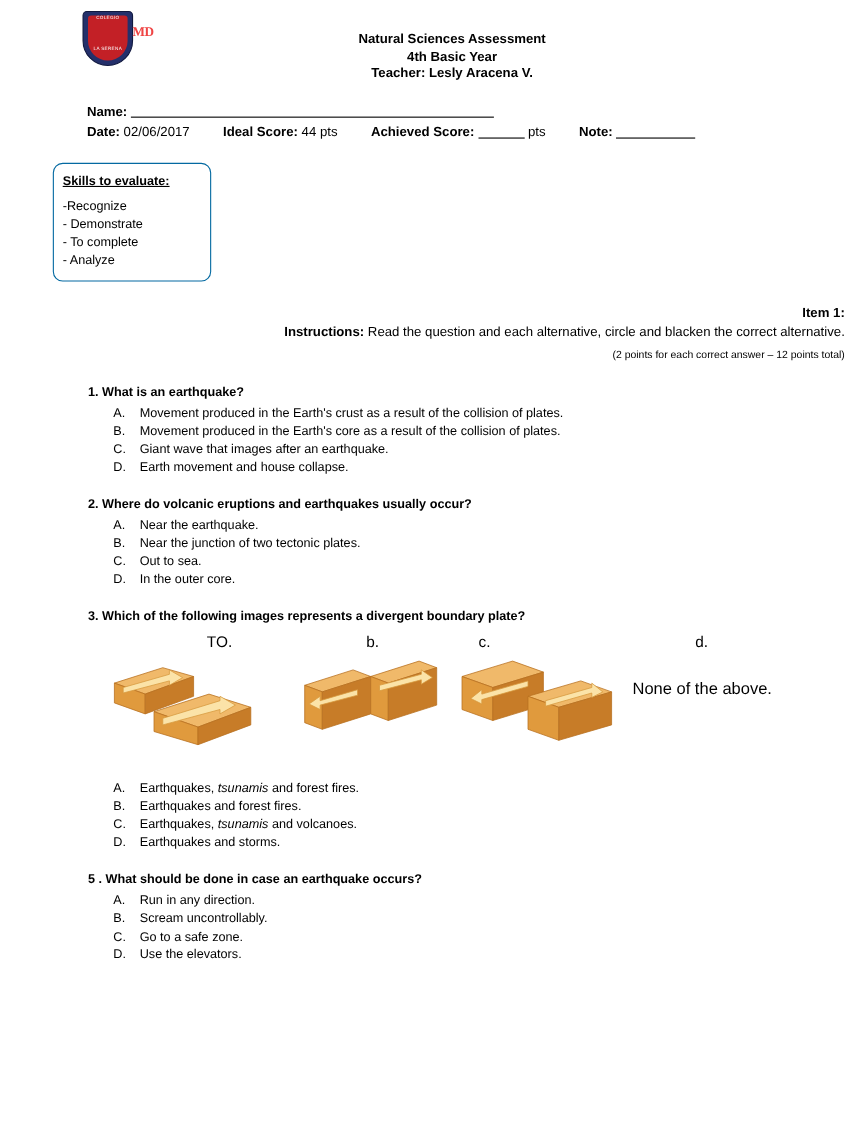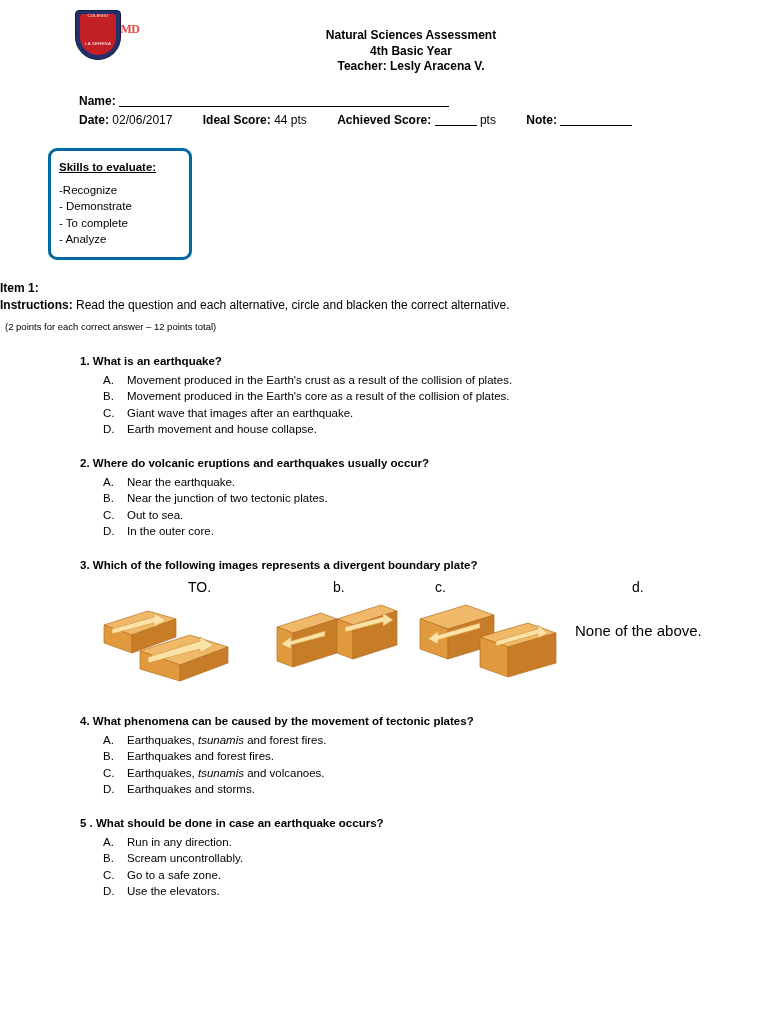--- a/index.html
+++ b/index.html
@@ -124,38 +124,40 @@
     vertical-align: -2px;
   }
 
   
   .skills-box {
     position: relative;
     margin-left: 48px;
     margin-top: 18px;
     width: 144px;
     min-height: 84px;
-    border: 3px solid #0369a1;
+    border: 1px solid #0369a1;
     border-radius: 9px;
     padding: 8px 8px 9px 8px;
     font-size: 11.5px;
     line-height: 16.5px;
   }
   .skills-title {
     font-weight: bold;
     text-decoration: underline;
     margin-bottom: 6px;
     font-size: 11.5px;
   }
 
   
   .item-block {
+    margin-left: 52px;
     margin-top: 20px;
     font-size: 12px;
     line-height: 17px;
+    text-align: right;
   }
   .item-label { font-weight: bold; }
   .instructions .lbl { font-weight: bold; }
   .points-note {
     font-size: 9.5px;
     margin-top: 4px;
     margin-left: 5px;
   }
 
   
@@ -366,24 +368,20 @@
             <polygon points="62,22 20,34 20,30 10,38 20,43 20,39 62,27" fill="#fbe3a8" stroke="#d79a3e" stroke-width="0.7"></polygon>
             <polygon points="78,40 120,28 120,24 130,32 120,37 120,33 78,45" fill="#fbe3a8" stroke="#d79a3e" stroke-width="0.7"></polygon>
           </svg>
         </div>
 
         <div class="none-above">None of the above.</div>
       </div>
     </div>
 
     <div class="q">
-      <div class="q-text">
-        <span>4.</span>
-        <span>What phenomena can be caused by the movement of tectonic plates?</span>
-      </div>
       <div class="opt">
         <span class="letter">A.</span>
         <span class="text">Earthquakes, <i>tsunamis</i> and forest fires.</span>
       </div>
       <div class="opt">
         <span class="letter">B.</span>
         <span class="text">Earthquakes and forest fires.</span>
       </div>
       <div class="opt">
         <span class="letter">C.</span>

